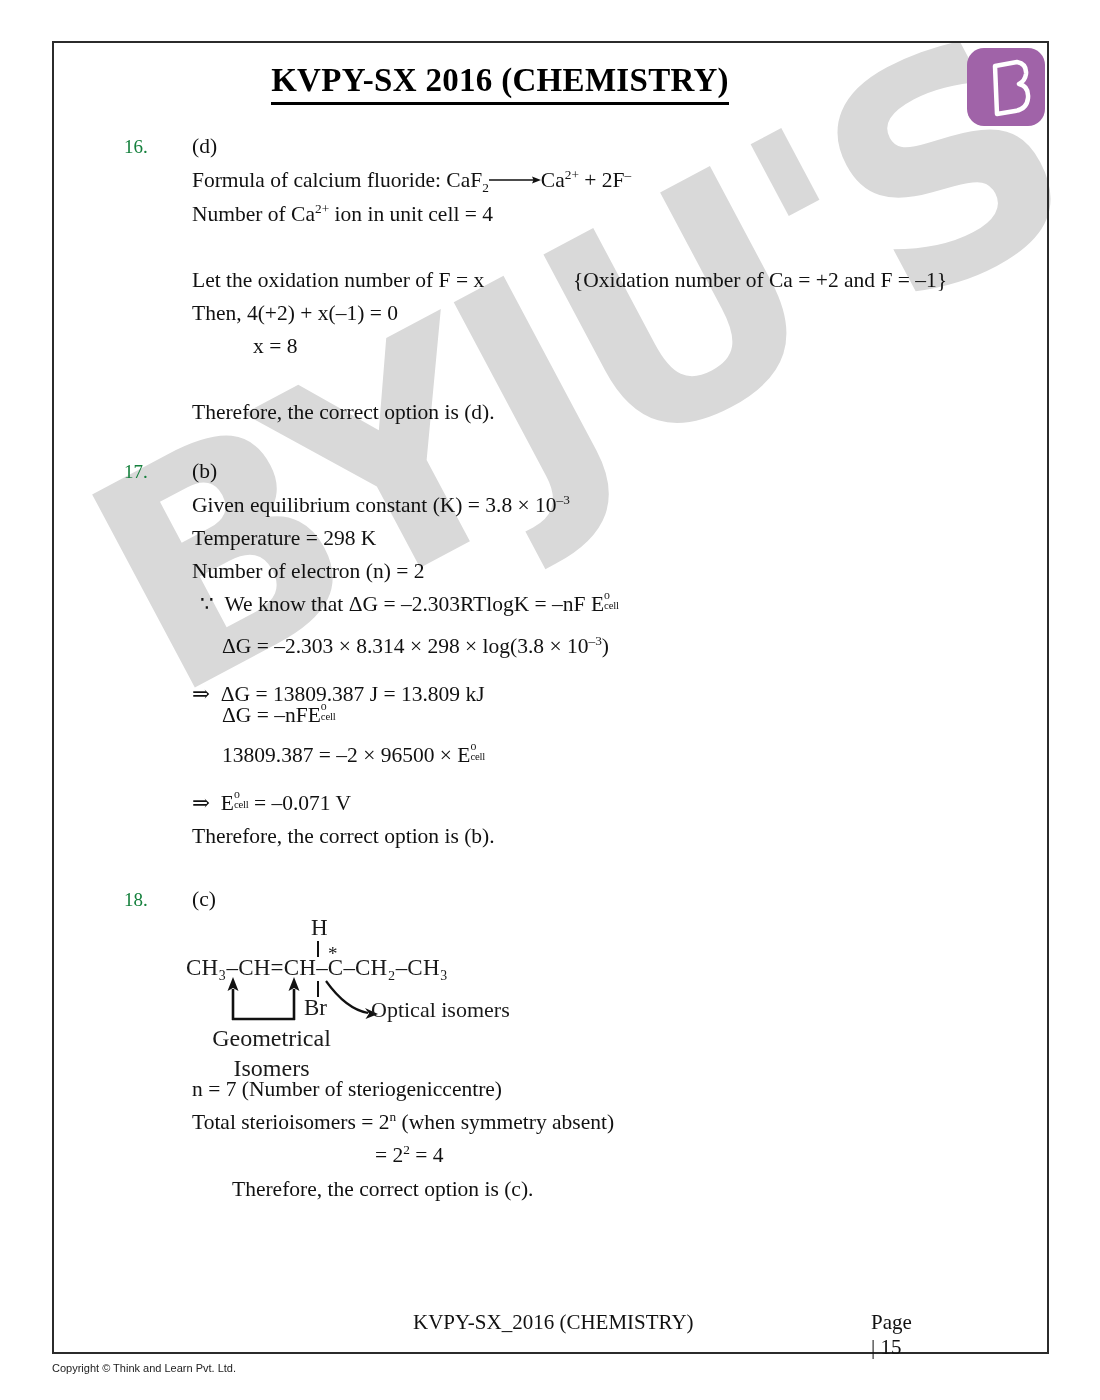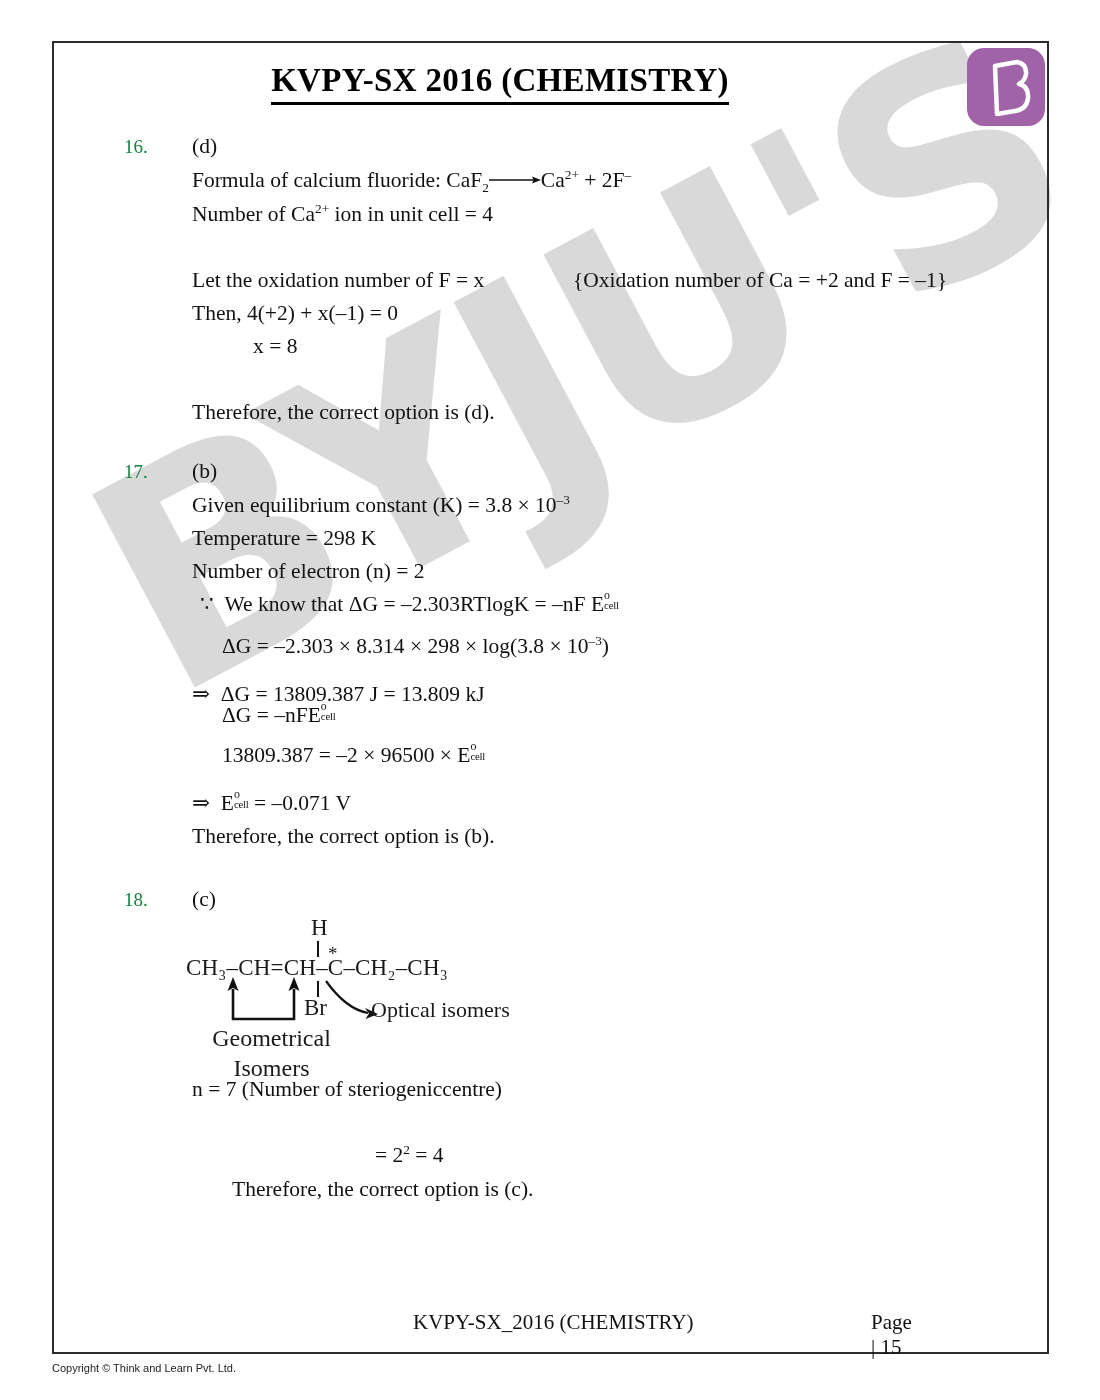--- a/index.html
+++ b/index.html
@@ -335,20 +335,23 @@
 
     <div class="opt-label">Optical isomers</div>
     <div class="geo-label">
       <div>Geometrical</div>
       <div>Isomers</div>
     </div>
   </div>
 
   <div class="line" style="left:192px; top:1079px;">n = 7 (Number of steriogeniccentre)</div>
 
+  <div class="line" style="left:192px; top:1112px;">
+    <span>Total sterioisomers = 2</span><sup>n</sup><span> (when symmetry absent)</span>
+  </div>
 
   <div class="line" style="left:375px; top:1145px;">
     <span>= 2</span><sup>2</sup><span> = 4</span>
   </div>
 
   <div class="line" style="left:192px; top:1179px;margin-left:40px;">Therefore, the correct option is (c).</div>
 
   <div id="footer-left">KVPY-SX_2016 (CHEMISTRY)</div>
   <div id="footer-right">Page | 15</div>
 </div>

